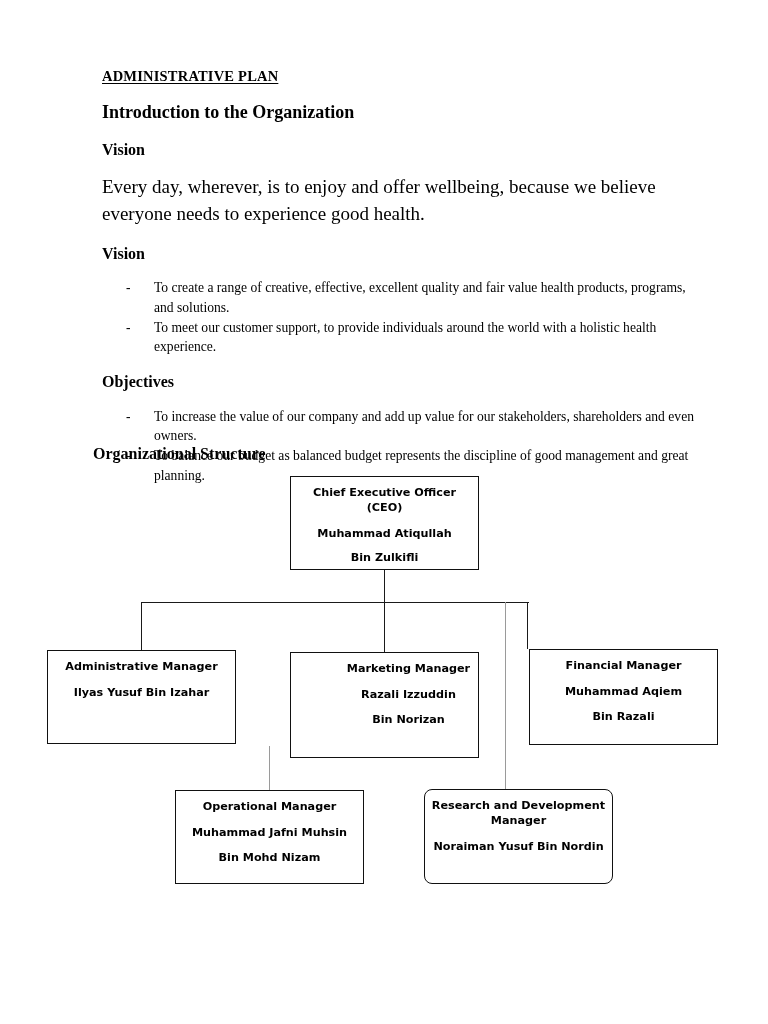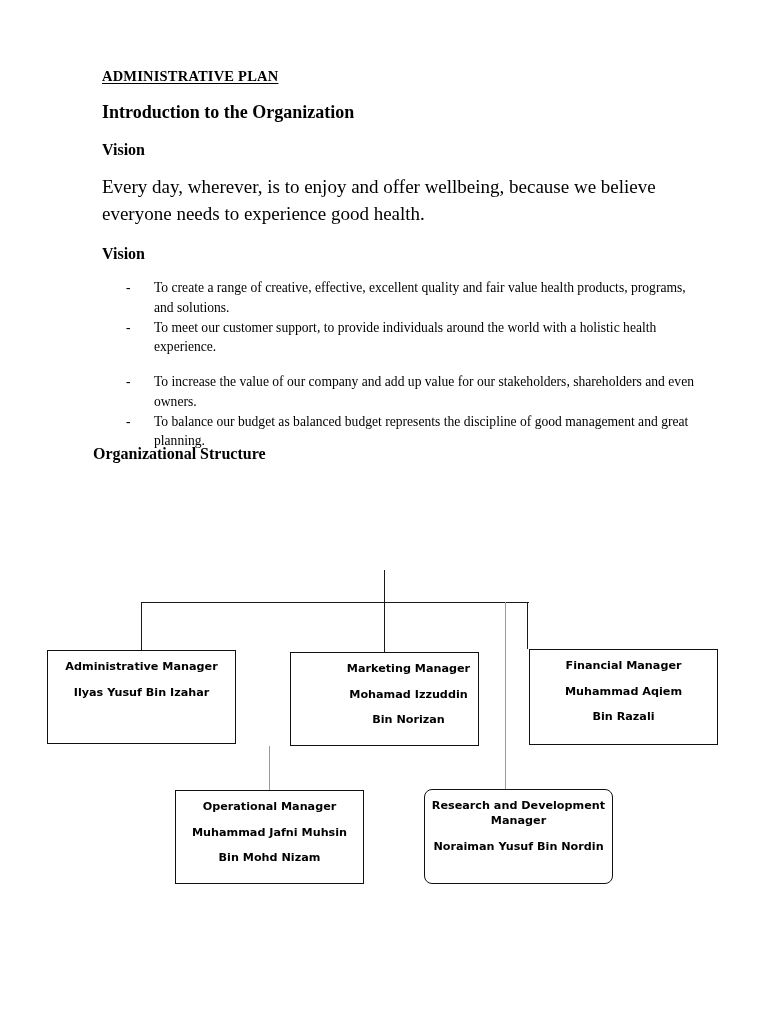--- a/index.html
+++ b/index.html
@@ -145,20 +145,21 @@
     <li>
       <span class="dash">-</span>
       <span>To create a range of creative, effective, excellent quality and fair value health products, programs, and solutions.</span>
     </li>
     <li>
       <span class="dash">-</span>
       <span>To meet our customer support, to provide individuals around the world with a holistic health experience.</span>
     </li>
   </ul>
 
+  <div class="h3">Objectives</div>
 
   <ul class="bullets">
     <li>
       <span class="dash">-</span>
       <span>To increase the value of our company and add up value for our stakeholders, shareholders and even owners.</span>
     </li>
     <li>
       <span class="dash">-</span>
       <span>To balance our budget as balanced budget represents the discipline of good management and great planning.</span>
     </li>
@@ -171,29 +172,34 @@
 <div class="chart">
 
   <div class="connector" style="left:384px; top:570px; width:1.3px; height:33px;"></div>
   <div class="connector" style="left:141px; top:602px; width:388px; height:1.3px;"></div>
   <div class="connector" style="left:141px; top:602px; width:1.3px; height:50px;"></div>
   <div class="connector" style="left:384px; top:602px; width:1.3px; height:50px;"></div>
   <div class="connector" style="left:527px; top:602px; width:1.3px; height:47px;"></div>
   <div class="connector faint" style="left:505px; top:602px; width:1.3px; height:188px;"></div>
   <div class="connector faint" style="left:269px; top:746px; width:1.3px; height:44px;"></div>
 
+  <div class="node" style="left:290px; top:476px; width:189px; height:94px;">
+    <span class="ln role">Chief Executive Officer (CEO)</span>
+    <span class="ln">Muhammad Atiqullah</span>
+    <span class="ln">Bin Zulkifli</span>
+  </div>
 
   <div class="node" style="left:47px; top:650px; width:189px; height:94px;">
     <span class="ln role">Administrative Manager</span>
     <span class="ln">Ilyas Yusuf Bin Izahar</span>
   </div>
 
-  <div class="node" style="left:290px; top:652px; width:189px; height:94px;padding-left:48px;">
+  <div class="node" style="left:290px; top:652px; width:189px; height:106px;padding-left:48px;">
     <span class="ln role">Marketing Manager</span>
-    <span class="ln">Mohamad Izzuddin</span>
+    <span class="ln">Razali Izzuddin</span>
     <span class="ln">Bin Norizan</span>
   </div>
 
   <div class="node" style="left:175px; top:790px; width:189px; height:94px;">
     <span class="ln role">Operational Manager</span>
     <span class="ln">Muhammad Jafni Muhsin</span>
     <span class="ln">Bin Mohd Nizam</span>
   </div>
 
   <div class="node" style="left:529px; top:649px; width:189px; height:96px;">

